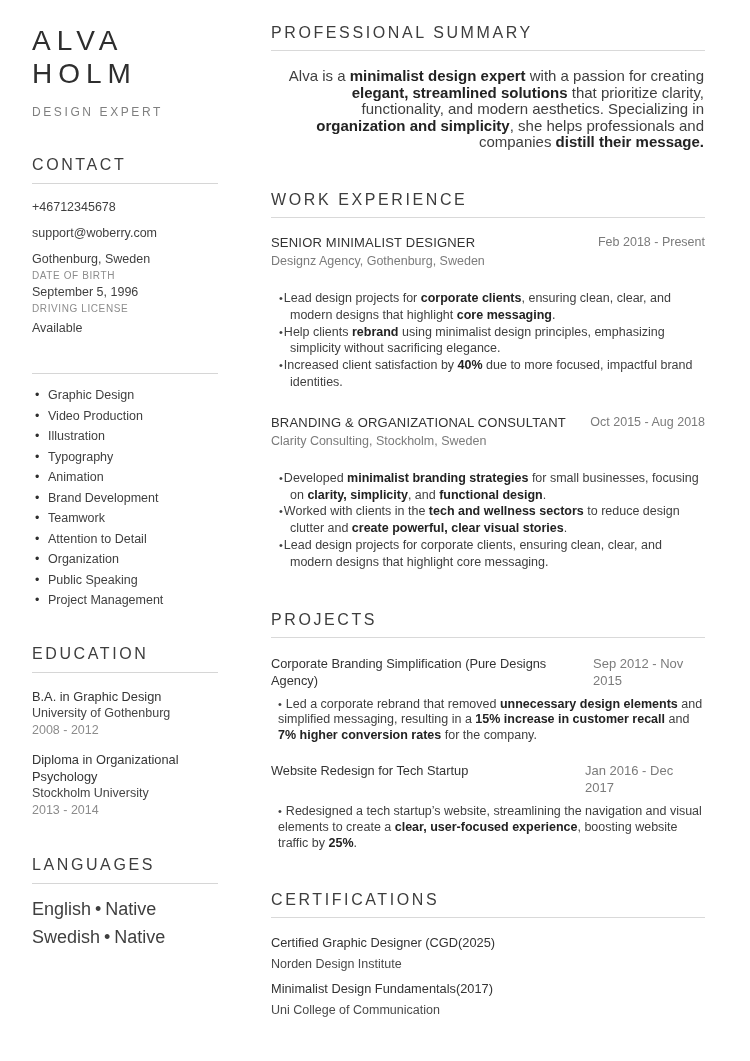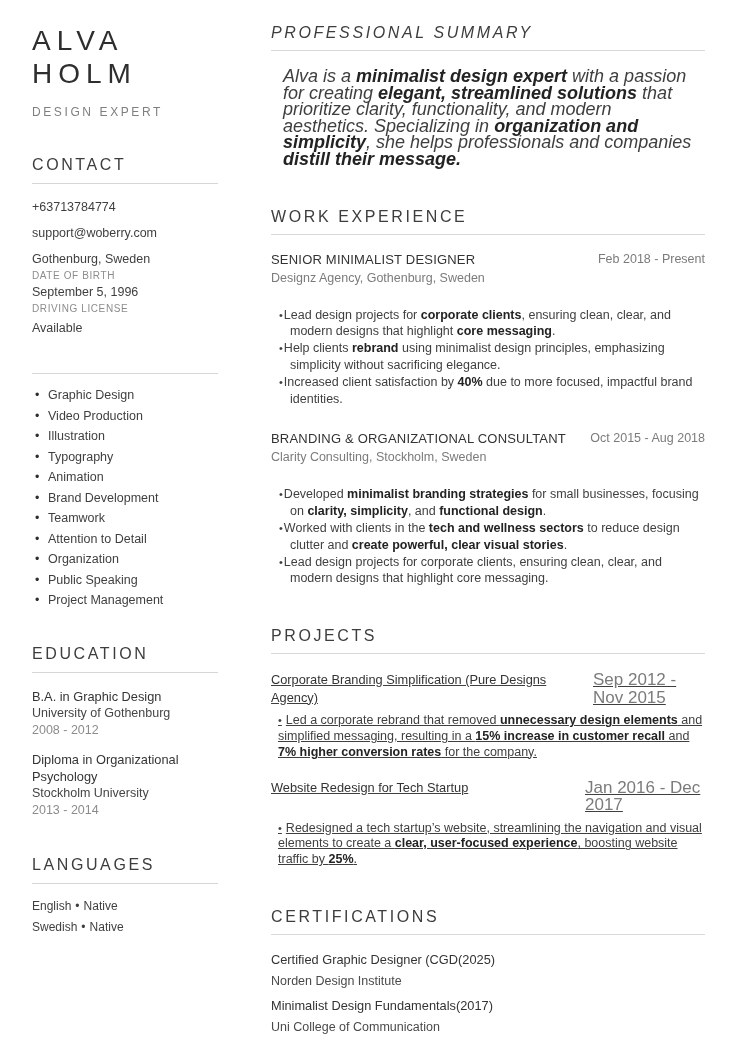--- a/index.html
+++ b/index.html
@@ -33,47 +33,47 @@
   .skill-list { list-style: none; margin: 15px 0 0 0; padding: 0; }
   .skill-list li { position: relative; padding-left: 16px; font-size: 12.5px; line-height: 13.5px; margin-bottom: 7px; }
   .skill-list li::before { content: "•"; position: absolute; left: 3px; color: #2e2e2e; }
 
   .edu-entry { margin-top: 15px; }
   .edu-entry + .edu-entry { margin-top: 12px; }
   .edu-degree { font-size: 12.8px; color: #353535; line-height: 17px; margin: 0; }
   .edu-school { font-size: 12.5px; color: #454545; line-height: 17px; margin: 0; }
   .edu-dates { font-size: 12.5px; color: #8c8c8c; line-height: 17px; margin: 0; }
 
-  .lang-row { font-size: 12px; margin: 15px 0 0 0; }
+  .lang-row { font-size: 18px; margin: 15px 0 0 0; }
   .lang-row + .lang-row { margin-top: 7px; }
   .lang-sep { margin: 0 4px; color: #3f3f3f; }
 
   
   .r-section { margin-top: 40px; }
-  .r-section.first { margin-top: 0; font-style: italic; }
+  .r-section.first { margin-top: 0; }
   .r-rule { border: 0; border-top: 1px solid #d9d9d9; margin: 8px 0 17px 0; }
 
-  .body-text { font-size: 18px; line-height: 16.6px; margin: 12px; color: #3f3f3f; }
+  .body-text { font-size: 15px; line-height: 16.6px; margin: 1px; color: #3f3f3f; text-align: right; }
   .body-text b, .exp-bullets b, .proj-bullet b { font-weight: bold; color: #232323; }
 
   .job { margin-top: 2px; }
   .job + .job { margin-top: 24px; }
   .job-head { display: flex; justify-content: space-between; align-items: flex-start; }
   .job-name { font-size: 13px; color: #333333; letter-spacing: 0.2px; }
   .job-dates { width: 130px; flex-shrink: 0; text-align: right; font-size: 12.5px; color: #7b7b7b; }
   .job-company { font-size: 12.5px; color: #7b7b7b; margin-top: 4px; }
   .exp-bullets { list-style: none; margin: 22px 0 0 0; padding: 0; }
   .exp-bullets li { font-size: 12.5px; line-height: 16.8px; padding-left: 19px; color: #3f3f3f; }
   .exp-bullets li::before { content: "•"; margin-left: -11px; margin-right: 1px; font-size: 11px; }
 
-  .project { margin-top: 2px; text-decoration: underline; }
+  .project { margin-top: 2px; }
   .project + .project { margin-top: 18px; }
   .proj-head { display: flex; justify-content: space-between; align-items: flex-start; }
   .proj-name { font-size: 12.8px; color: #333333; line-height: 17.5px; max-width: 290px; }
-  .proj-dates { width: 112px; flex-shrink: 0; text-align: left; font-size: 17px; color: #7b7b7b; line-height: 17.5px; }
+  .proj-dates { width: 112px; flex-shrink: 0; text-align: left; font-size: 13px; color: #7b7b7b; line-height: 17.5px; }
   .proj-dates.wide { width: 120px; }
   .proj-bullet { font-size: 12.5px; line-height: 15.8px; margin: 7px 0 0 0; padding-left: 7px; color: #3f3f3f; }
   .proj-bullet::before { content: "•"; margin-right: 4px; font-size: 11px; }
 
   .cert { margin-top: 10px; }
   .cert-name { font-size: 12.8px; color: #333333; margin: 6px 0 0 0; }
   .cert-issuer { font-size: 12.5px; color: #4a4a4a; margin: 7px 0 0 0; }
 </style>
 </head>
 <body>
@@ -83,21 +83,21 @@
   <aside class="col-left">
     <div>
       <h1 class="name">ALVA</h1>
       <h1 class="name">HOLM</h1>
       <div class="job-title">DESIGN EXPERT</div>
     </div>
 
     <section class="l-section">
       <h2 class="sec-h">CONTACT</h2>
       <hr class="rule">
-      <p class="c-item c-first">+63713784774</p>
+      <p class="c-item c-first">+46712345678</p>
       <p class="c-item">support@woberry.com</p>
       <p class="c-item tight">Gothenburg, Sweden</p>
       <div class="c-label">DATE OF BIRTH</div>
       <div class="c-value">September 5, 1996</div>
       <div class="c-label">DRIVING LICENSE</div>
       <div class="c-value avail">Available</div>
     </section>
 
     <section class="l-section">
       <hr class="rule">

